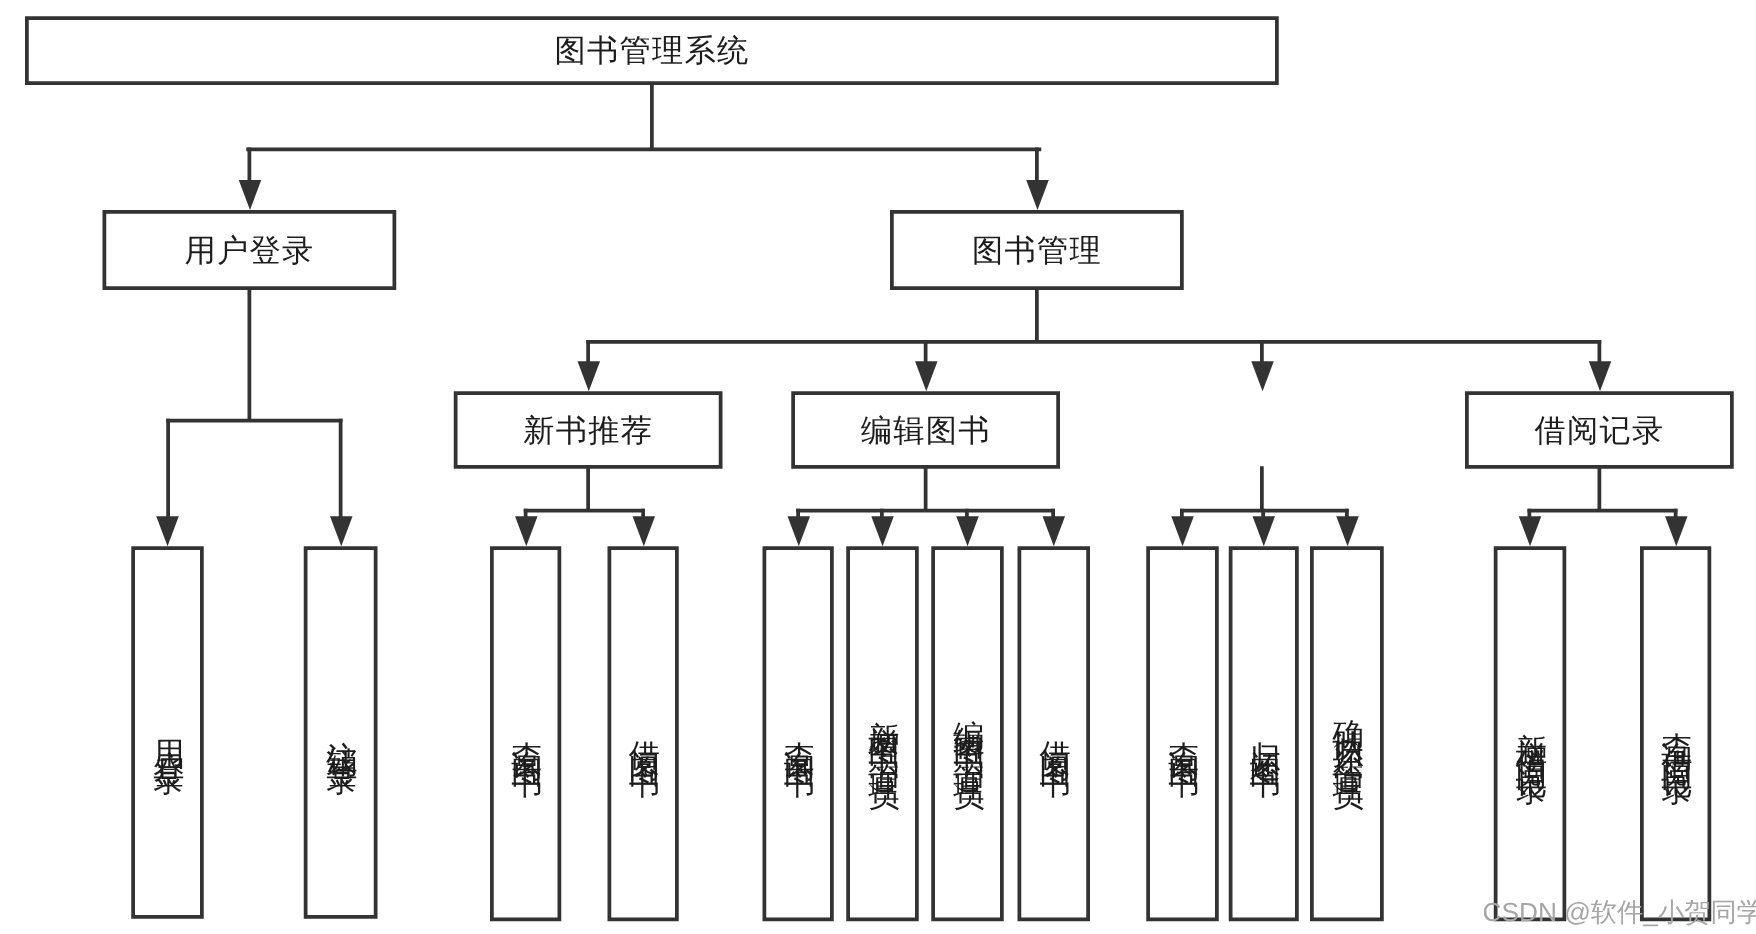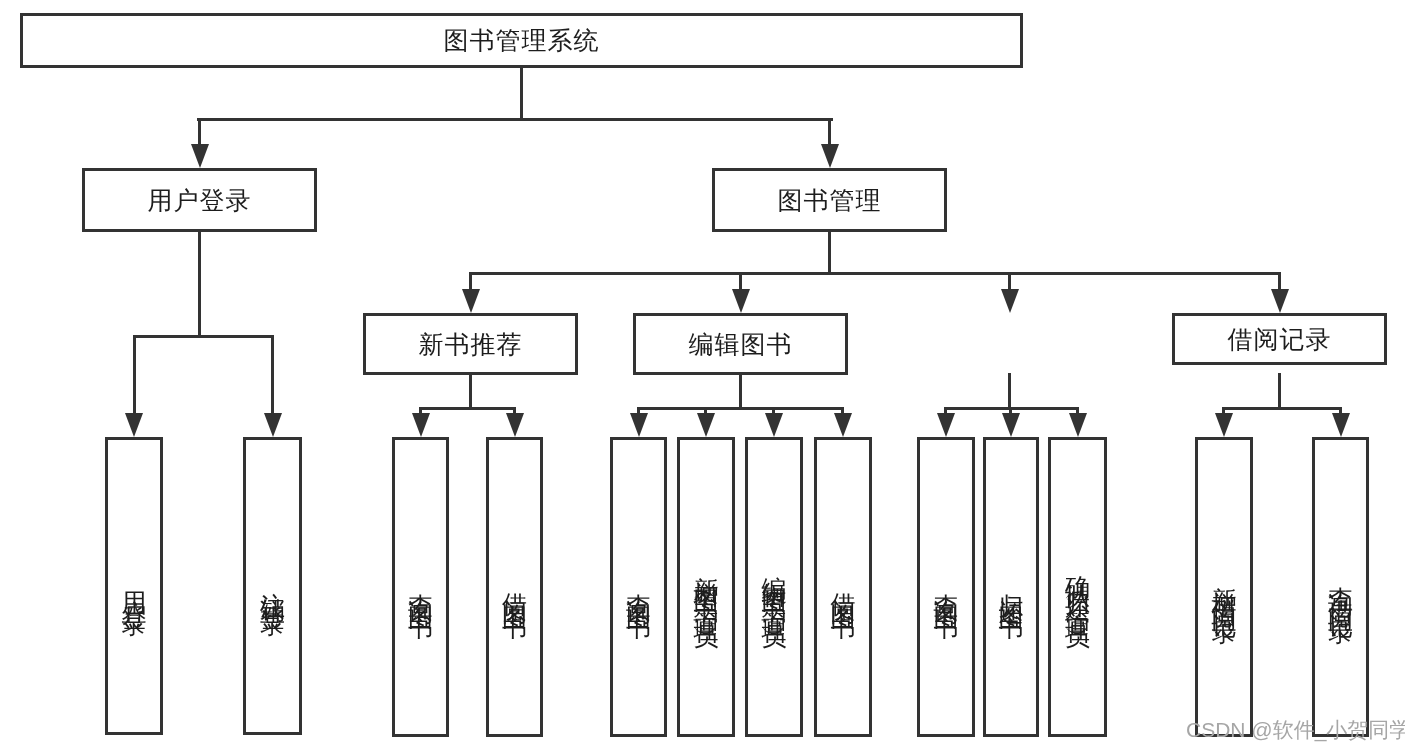--- a/index.html
+++ b/index.html
@@ -105,21 +105,21 @@
   <div class="arrow" style="left:1001px; top:289px;"></div>
   <div class="vline" style="left:1278px; top:272px; height:20px;"></div>
   <div class="arrow" style="left:1271px; top:289px;"></div>
 
   <div class="box h" style="left:363px; top:313px; width:215px; height:62px;">
     <span>新书推荐</span>
   </div>
   <div class="box h" style="left:633px; top:313px; width:215px; height:62px;">
     <span>编辑图书</span>
   </div>
-  <div class="box h" style="left:1172px; top:313px; width:215px; height:52px;">
+  <div class="box h" style="left:1172px; top:313px; width:215px; height:62px;">
     <span>借阅记录</span>
   </div>
 
   <div class="vline" style="left:469px; top:373px; height:36px;"></div>
   <div class="hline" style="left:419px; top:407px; width:97px;"></div>
   <div class="vline" style="left:419px; top:407px; height:10px;"></div>
   <div class="arrow" style="left:412px; top:413px;"></div>
   <div class="vline" style="left:513px; top:407px; height:10px;"></div>
   <div class="arrow" style="left:506px; top:413px;"></div>
 

